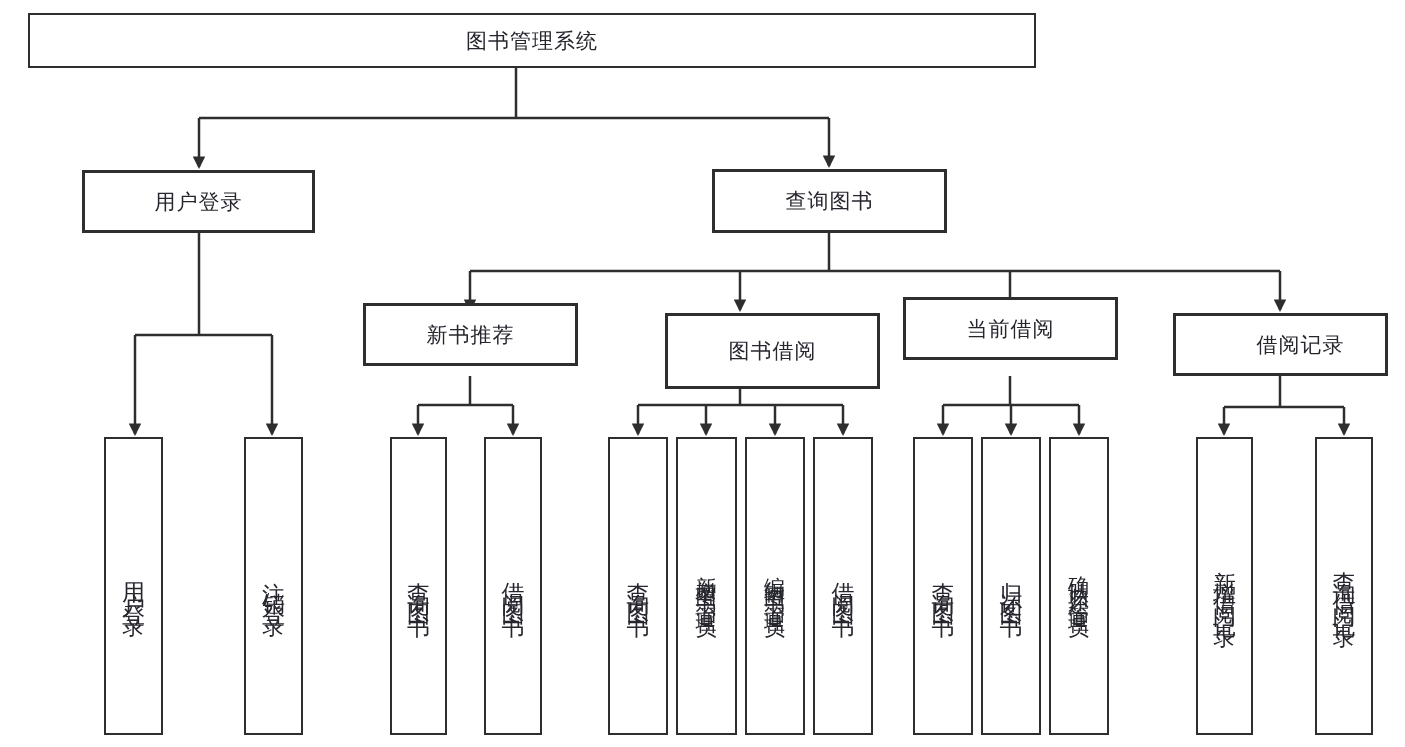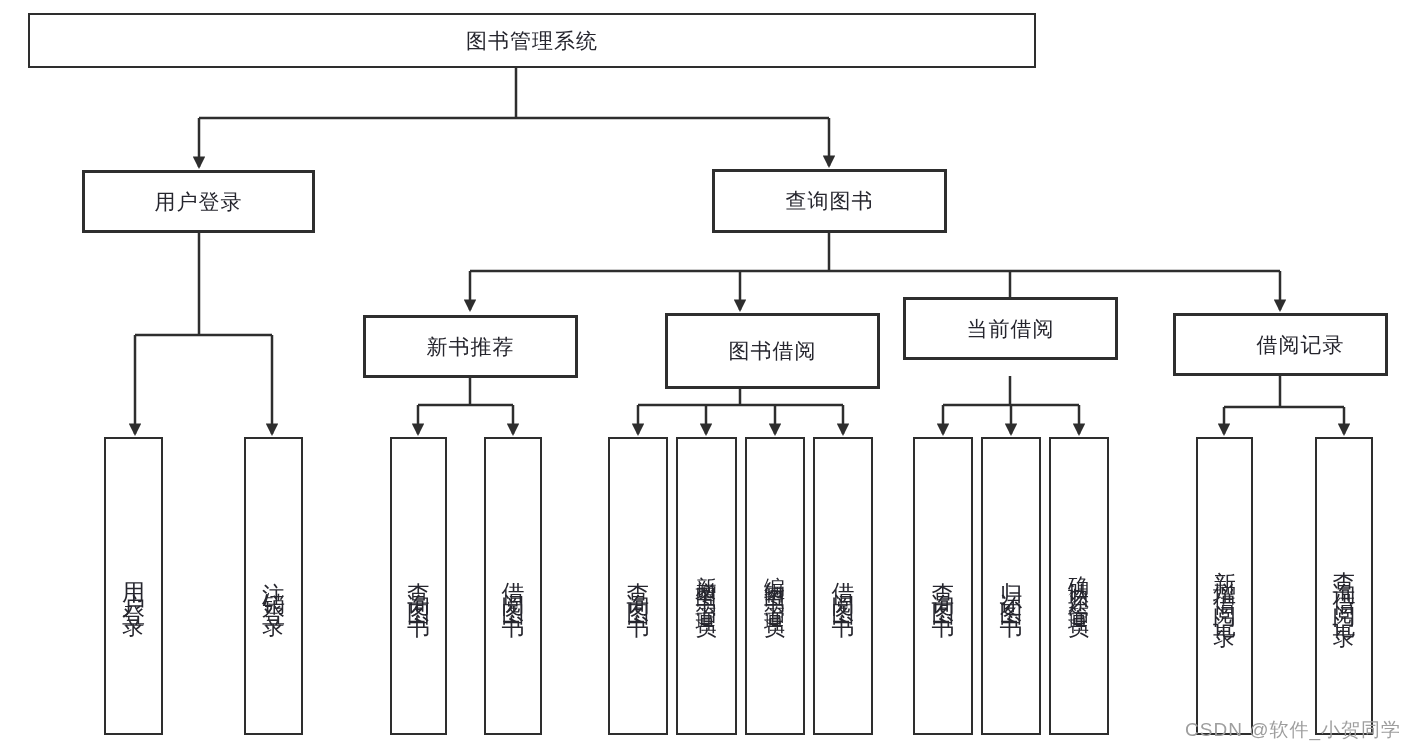--- a/index.html
+++ b/index.html
@@ -41,21 +41,21 @@
     right:4px;bottom:4px;
     font-size:19px;
     color:#9e9e9e;
     letter-spacing:1px;
     z-index:3;
   }
   
   #n-root        {left:12px;  top:13px;  width:1008px; height:55px;}
   #n-user-login  {left:82px;  top:170px; width:233px;  height:63px;}
   #n-book-mgmt   {left:712px; top:169px; width:235px;  height:64px;}
-  #n-new-book    {left:363px; top:315px; width:215px;  height:63px;}
+  #n-new-book    {left:363px; top:303px; width:215px;  height:63px;}
   #n-book-borrow {left:633px; top:313px; width:215px;  height:76px;margin-left:32px;}
   #n-cur-borrow  {left:903px; top:297px; width:215px;  height:63px;}
   #n-records     {left:1173px;top:313px; width:215px;  height:63px;padding-left:40px;}
   .leaf{top:437px;height:298px;}
   #n-ul-login   {left:104px; width:59px;}
   #n-ul-logout  {left:244px; width:59px;}
   #n-nb-query   {left:390px; width:57px;}
   #n-nb-borrow  {left:484px; width:58px;}
   #n-bb-query   {left:608px; width:60px;}
   #n-bb-add     {left:676px; width:61px;}
@@ -176,14 +176,13 @@
     <span class="vtext long">确认归还（管理员）</span>
   </div>
 
   <div class="box leaf" id="n-br-add">
     <span class="vtext">新增借阅记录</span>
   </div>
   <div class="box leaf" id="n-br-query">
     <span class="vtext">查询借阅记录</span>
   </div>
 
-  <div id="watermark">CSDN @软件_小贺同学</div>
 </div>
 
 </body></html>

